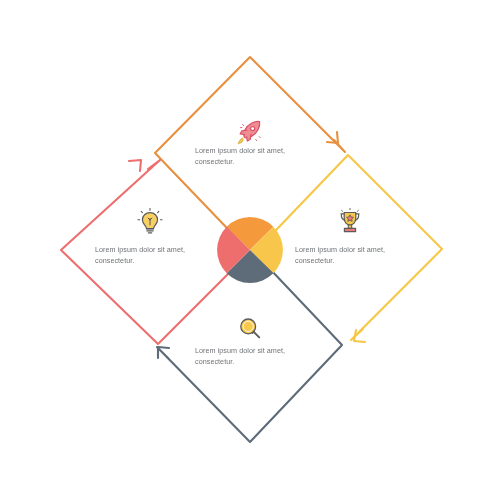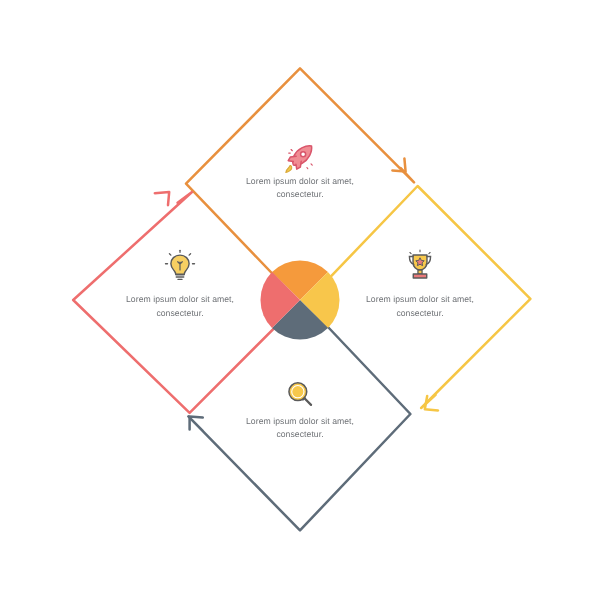--- a/index.html
+++ b/index.html
@@ -9,21 +9,20 @@
     font-family:"Liberation Sans", sans-serif;
     overflow:hidden;
     position:relative;
   }
   #stage{position:absolute;left:0;top:0;width:500px;height:500px;}
   svg.layer{position:absolute;left:0;top:0;width:500px;height:500px;}
 
   .quadrant-text{
     position:absolute;
     width:110px;
-    text-align:center;
     font-size:7.2px;
     line-height:1.55;
     color:#6f7276;
     letter-spacing:0.05px;
   }
   .icon-box{position:absolute;width:34px;height:34px;}
   .icon-box svg{display:block;width:34px;height:34px;}
 
   
   #q-top-icon{left:233px;top:115px;}

